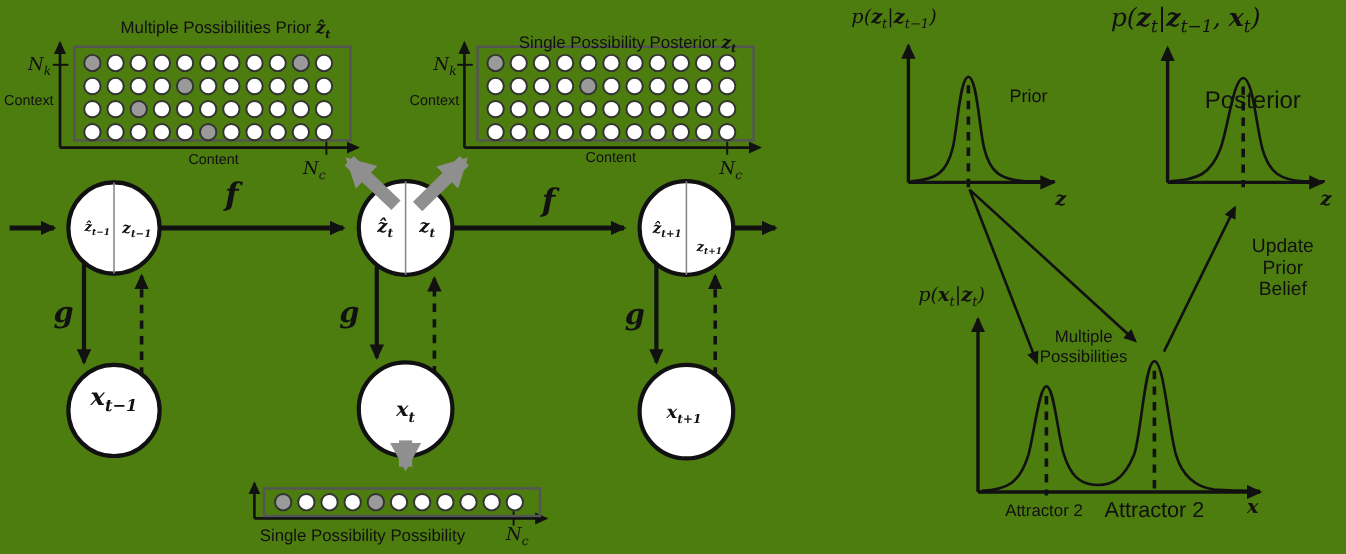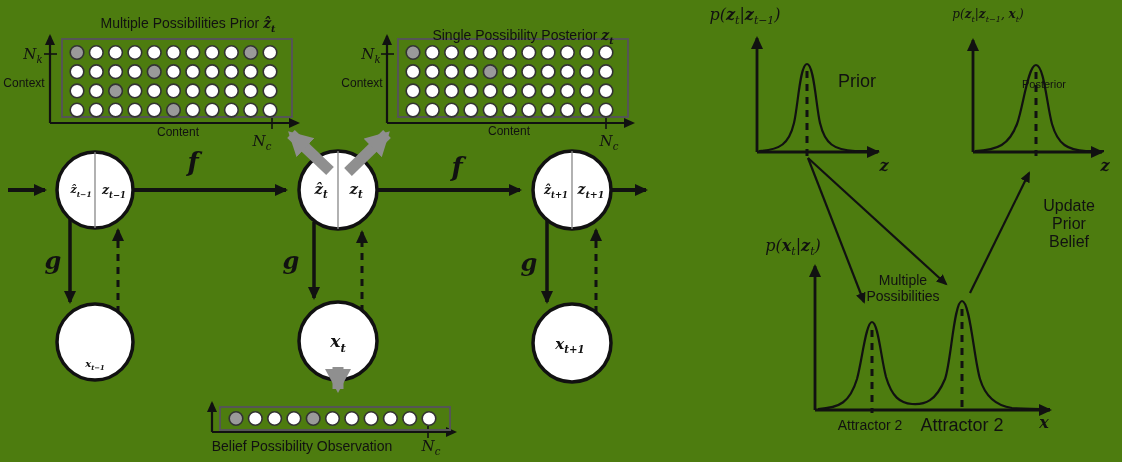--- a/index.html
+++ b/index.html
@@ -245,35 +245,35 @@
 <div class="lbl" style="left:457px;top:168px;font-size:26px"><span class="mb">f</span></div>
 <div class="lbl" style="left:53px;top:261px;font-size:24px"><span class="mb">g</span></div>
 <div class="lbl" style="left:291px;top:261px;font-size:24px"><span class="mb">g</span></div>
 <div class="lbl" style="left:529px;top:263px;font-size:24px"><span class="mb">g</span></div>
 
 <div class="lbl" style="left:81px;top:190px;font-size:11px"><span class="mb">ẑ</span><sub class="mb">t−1</sub></div>
 <div class="lbl" style="left:114px;top:190px;font-size:12.5px"><span class="mb">z</span><sub class="mb">t−1</sub></div>
 <div class="lbl" style="left:321px;top:189px;font-size:15px"><span class="mb">ẑ</span><sub class="mb">t</sub></div>
 <div class="lbl" style="left:356px;top:189px;font-size:15px"><span class="mb">z</span><sub class="mb">t</sub></div>
 <div class="lbl" style="left:556px;top:190px;font-size:12.5px"><span class="mb">ẑ</span><sub class="mb">t+1</sub></div>
-<div class="lbl" style="left:591px;top:190px;font-size:14px"><span class="mb">z</span><sub class="mb">t+1</sub></div>
-
-<div class="lbl" style="left:95px;top:364px;font-size:10px"><span class="mb">x</span><sub class="mb">t−1</sub></div>
+<div class="lbl" style="left:591px;top:206px;font-size:11px"><span class="mb">z</span><sub class="mb">t+1</sub></div>
+
+<div class="lbl" style="left:95px;top:331px;font-size:20px"><span class="mb">x</span><sub class="mb">t−1</sub></div>
 <div class="lbl" style="left:338px;top:342px;font-size:17px"><span class="mb">x</span><sub class="mb">t</sub></div>
 <div class="lbl" style="left:570px;top:344px;font-size:15px"><span class="mb">x</span><sub class="mb">t+1</sub></div>
 
-<div class="lbl" style="left:302px;top:447px;font-size:14px">Belief Possibility Observation</div>
+<div class="lbl" style="left:302px;top:447px;font-size:14px">Single Possibility Possibility</div>
 <div class="lbl" style="left:431px;top:446px;font-size:15px"><span class="mi">N</span><sub class="mi">c</sub></div>
 
 <div class="lbl" style="left:745px;top:15px;font-size:16px"><span class="mi">p(</span><span class="mb">z</span><sub class="mi">t</sub><span class="mi">|</span><span class="mb">z</span><sub class="mi">t−1</sub><span class="mi">)</span></div>
-<div class="lbl" style="left:988px;top:15px;font-size:12px"><span class="mi">p(</span><span class="mb">z</span><sub class="mi">t</sub><span class="mi">|</span><span class="mb">z</span><sub class="mi">t−1</sub><span class="mi">, </span><span class="mb">x</span><sub class="mi">t</sub><span class="mi">)</span></div>
+<div class="lbl" style="left:988px;top:15px;font-size:21px"><span class="mi">p(</span><span class="mb">z</span><sub class="mi">t</sub><span class="mi">|</span><span class="mb">z</span><sub class="mi">t−1</sub><span class="mi">, </span><span class="mb">x</span><sub class="mi">t</sub><span class="mi">)</span></div>
 <div class="lbl" style="left:793px;top:246px;font-size:16px"><span class="mi">p(</span><span class="mb">x</span><sub class="mi">t</sub><span class="mi">|</span><span class="mb">z</span><sub class="mi">t</sub><span class="mi">)</span></div>
 
-<div class="lbl" style="left:857px;top:81px;font-size:18px">Prior</div>
-<div class="lbl" style="left:1044px;top:84px;font-size:11px">Posterior</div>
+<div class="lbl" style="left:857px;top:81px;font-size:15px">Prior</div>
+<div class="lbl" style="left:1044px;top:84px;font-size:20px">Posterior</div>
 
 <div class="lbl" style="left:884px;top:166px;font-size:16px"><span class="mb">z</span></div>
 <div class="lbl" style="left:1105px;top:166px;font-size:16px"><span class="mb">z</span></div>
 <div class="lbl" style="left:1044px;top:423px;font-size:16px"><span class="mb">x</span></div>
 
 <div class="lbl" style="left:870px;top:426px;font-size:14px">Attractor 2</div>
 <div class="lbl" style="left:962px;top:425px;font-size:18px">Attractor 2</div>
 
 <div class="lbl" style="left:903px;top:289px;font-size:14px">Multiple
 Possibilities</div>

